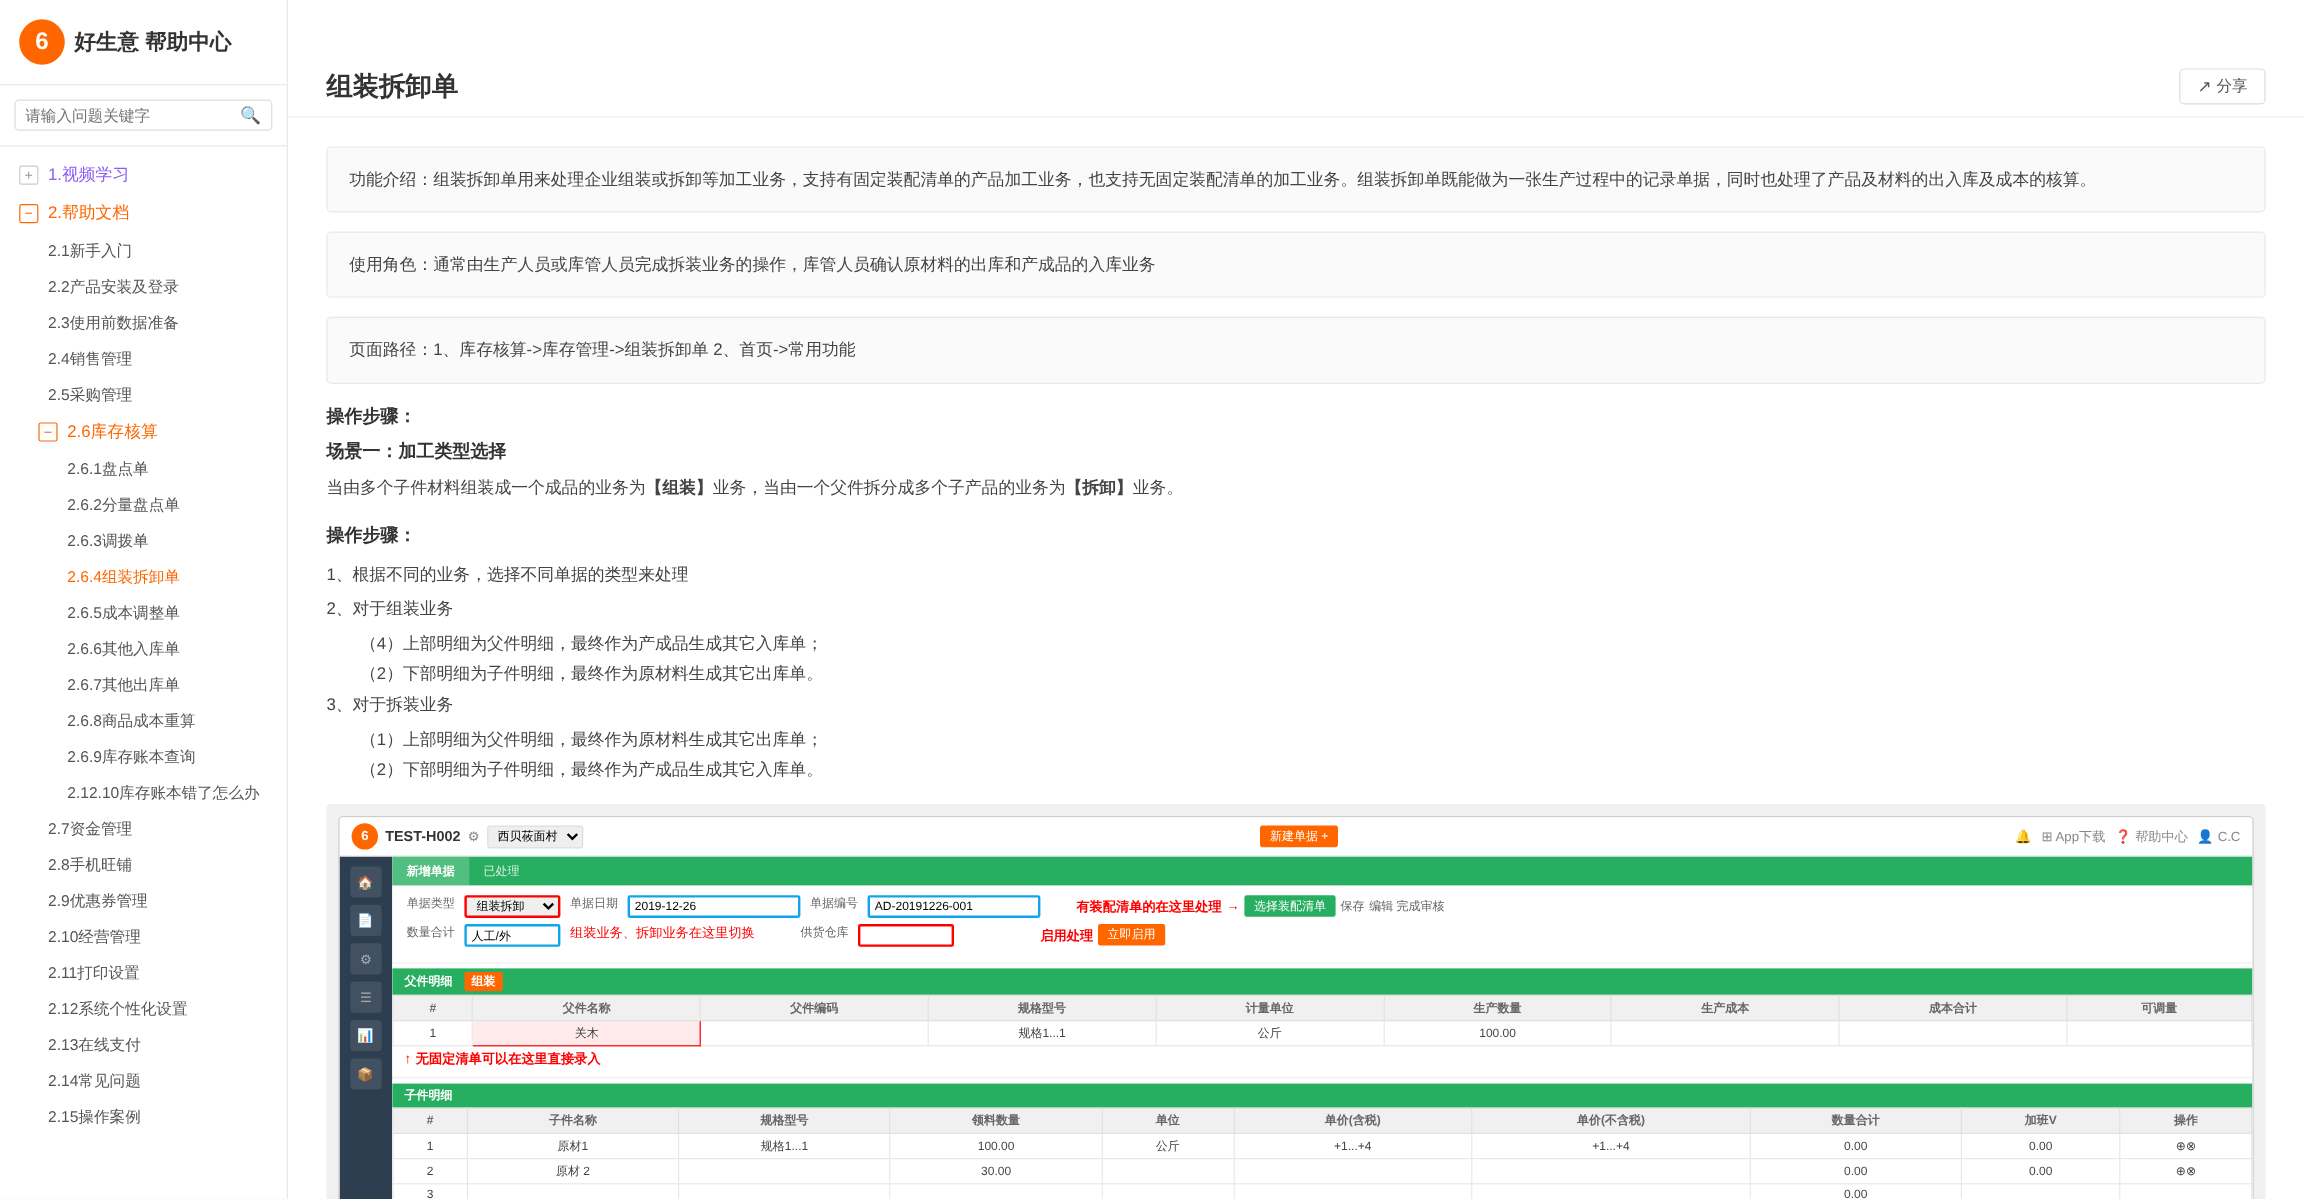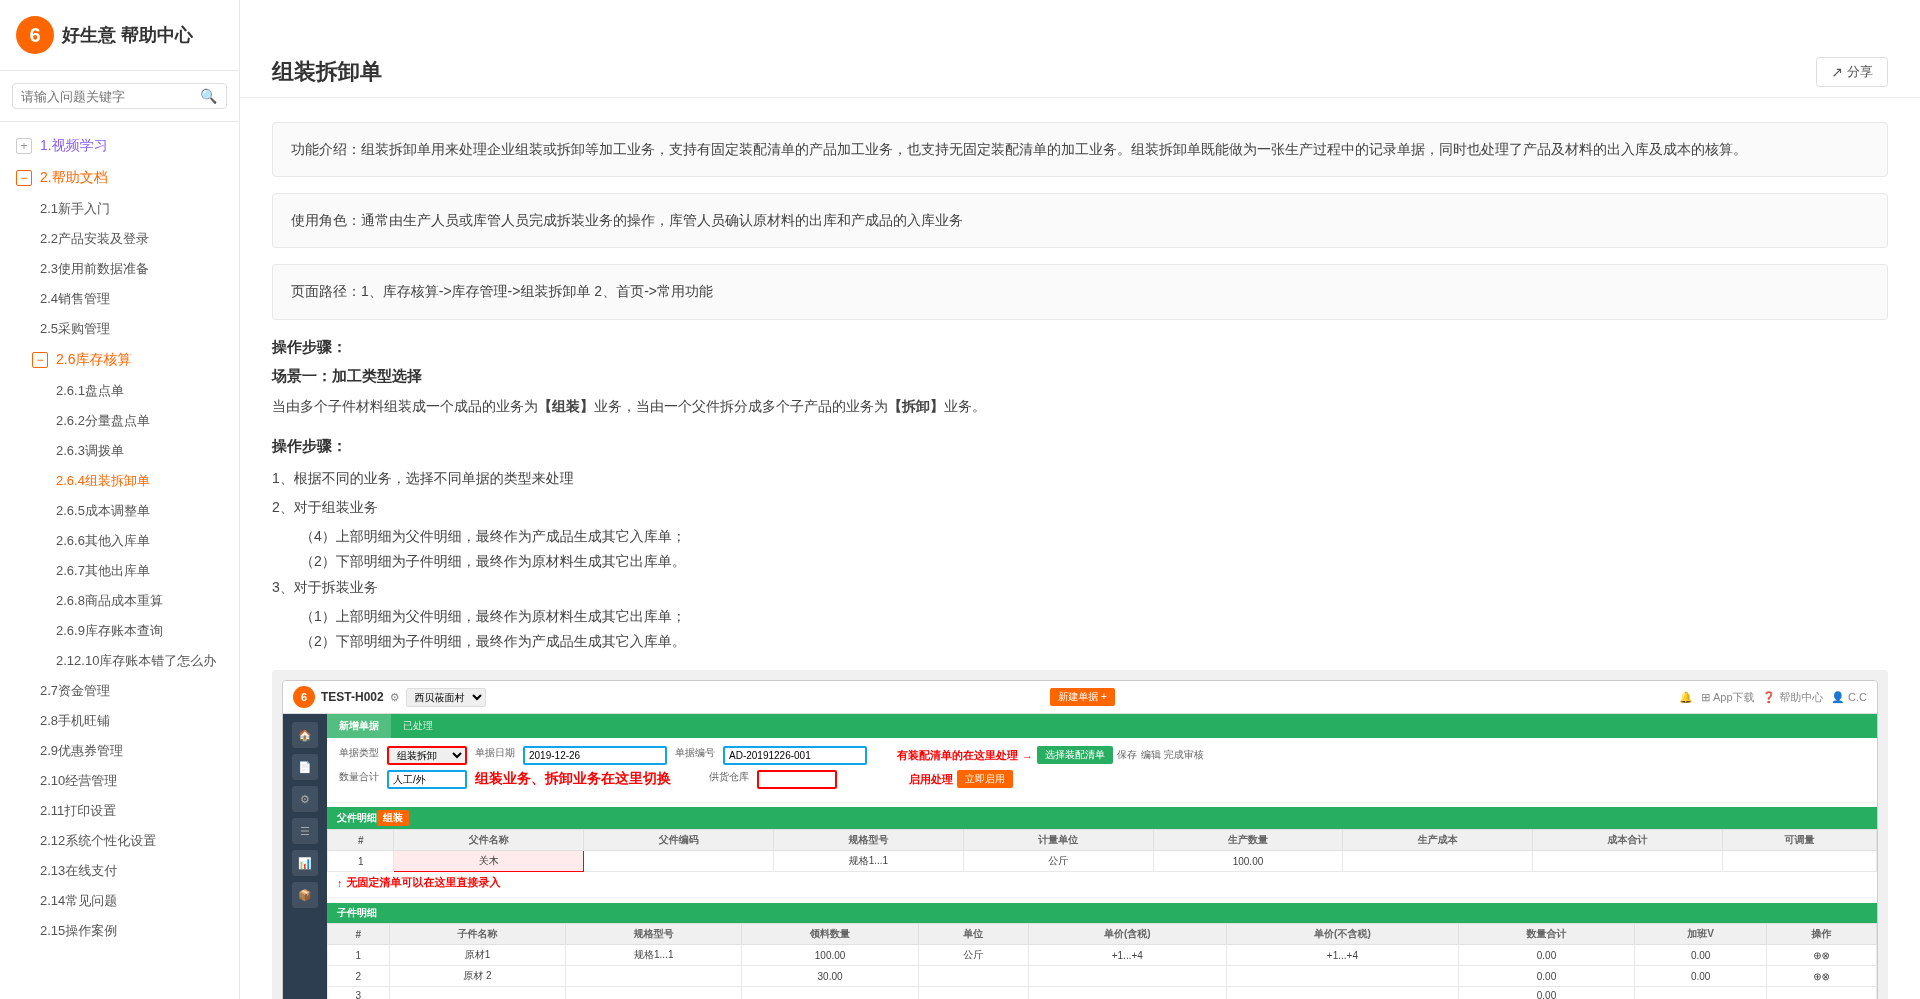--- a/index.html
+++ b/index.html
@@ -381,35 +381,35 @@
                   <button style="background:#27ae60;color:#fff;border:none;padding:2px 8px;border-radius:2px;font-size:10px;">选择装配清单</button>
                   <span class="sim-label">保存</span>
                   <span class="sim-label">编辑 完成审核</span>
                 </div>
               </div>
               <div class="sim-form-row">
                 <span class="sim-label">数量合计</span>
                 <input class="sim-input" type="text" value="人工/外" style="width: 60px;">
 
                 <div style="position:relative;display:flex;align-items:center;gap:4px;">
-                  <span style="color:#f00;font-size:14px;font-weight:bold;">组装业务、拆卸业务在这里切换</span>
+                  <span style="color:#f00;font-size:11px;font-weight:normal;">组装业务、拆卸业务在这里切换</span>
                 </div>
 
                 <span class="sim-label" style="margin-left:30px;">供货仓库</span>
                 <input class="sim-input sim-input-red" type="text" value="" style="width: 80px;">
 
                 <div style="display:flex;align-items:center;gap:4px;margin-left:20px;">
                   <span style="color:#f00;font-size:11px;font-weight:bold;margin-left:44px;">启用处理</span>
                   <button style="background:#f60;color:#fff;border:none;padding:2px 8px;border-radius:2px;font-size:10px;">立即启用</button>
                 </div>
               </div>
             </div>
 
             <div style="background:#fff;padding:4px 0;">
-              <div style="background:#27ae60;color:#fff;padding:3px 10px;font-size:10px;font-weight:bold;display:flex;align-items:center;gap:0;">
+              <div style="background:#27ae60;color:#fff;padding:3px 10px;font-size:10px;font-weight:bold;display:flex;align-items:center;gap:10px;">
                 <span>父件明细</span>
                 <span style="background:#f60;padding:1px 6px;border-radius:2px;font-size:10px;">组装</span>
               </div>
               <table class="sim-table">
                 <thead>
                   <tr>
                     <th>#</th>
                     <th>父件名称</th>
                     <th>父件编码</th>
                     <th>规格型号</th>

